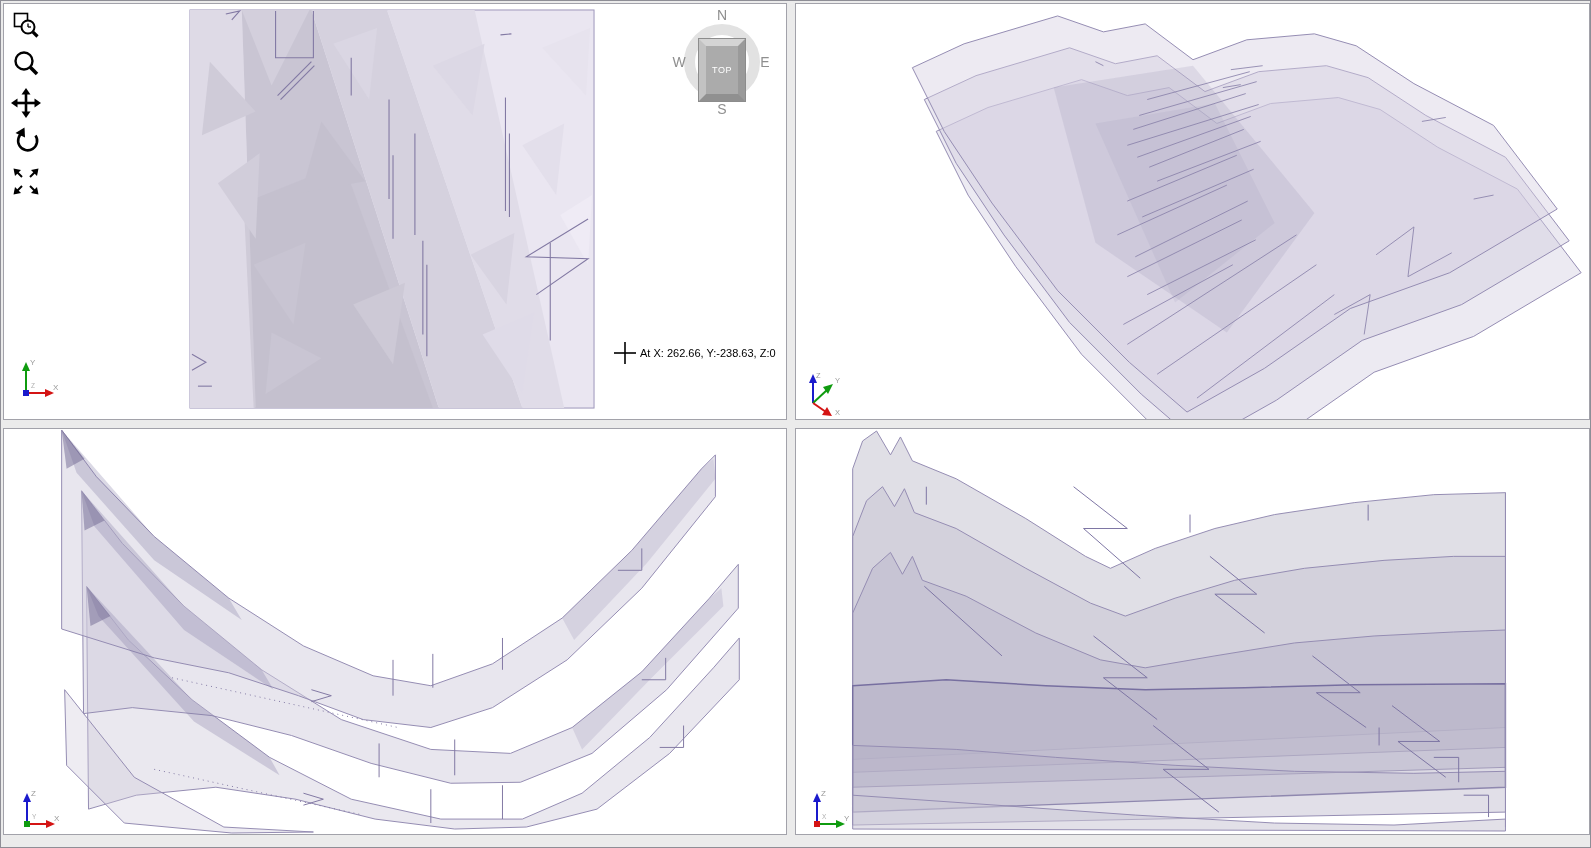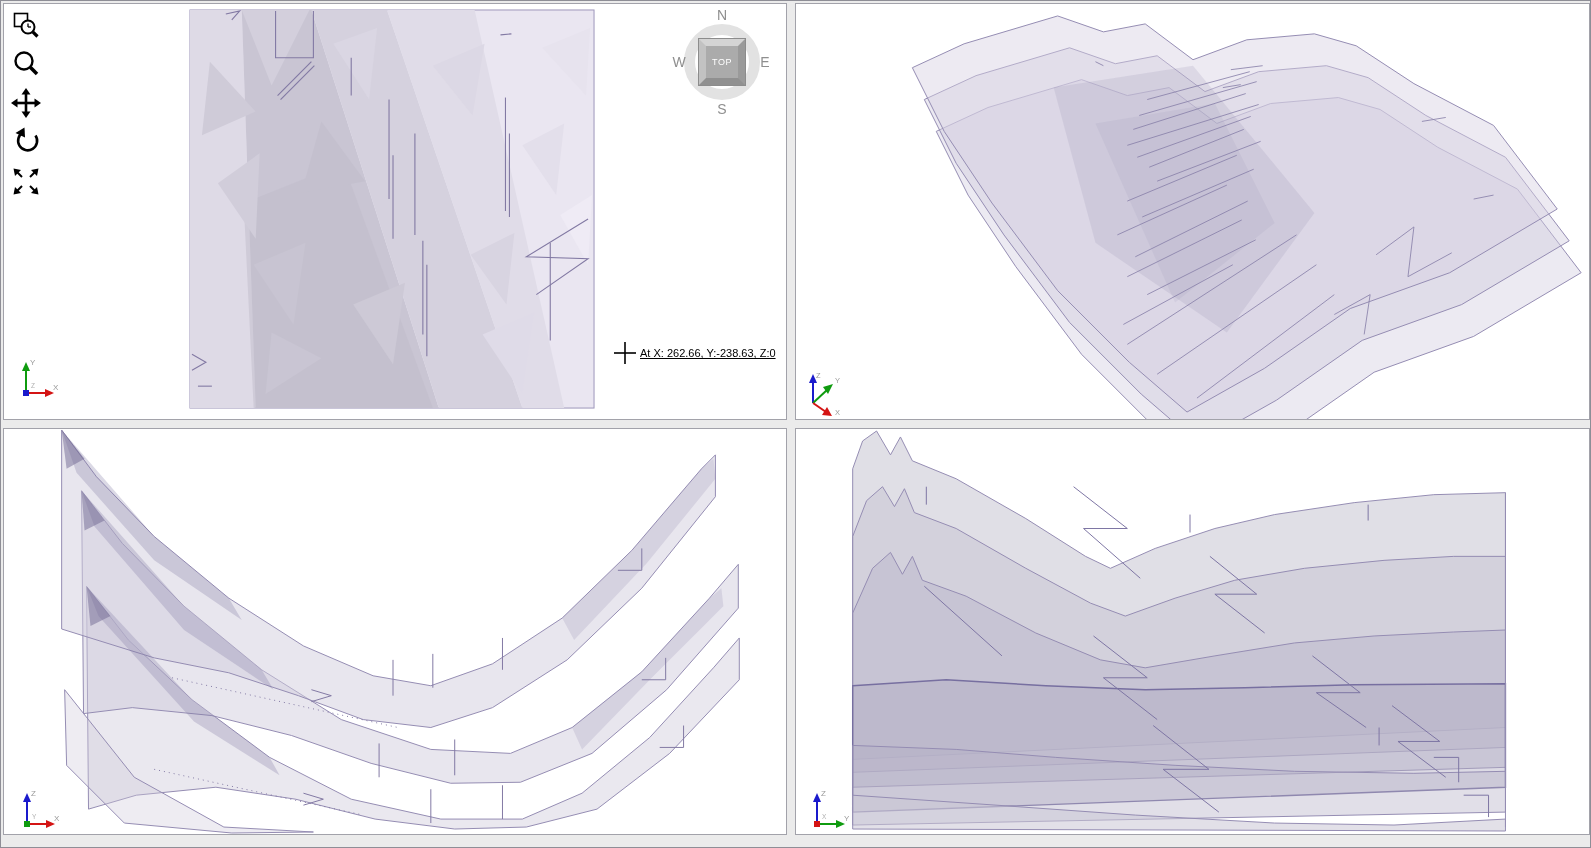--- a/index.html
+++ b/index.html
@@ -21,27 +21,27 @@
 
   .compass{position:absolute;left:669px;top:6px;width:104px;height:112px;z-index:6;}
   .compass-ring{position:absolute;left:14px;top:17px;width:54px;height:54px;
     border:11px solid #e2e2e2;border-radius:50%;}
   .compass-letter{position:absolute;color:#8f8f8f;font-size:14px;width:16px;text-align:center;
     cursor:pointer;user-select:none;line-height:16px;}
   .cl-n{left:44px;top:0px;}
   .cl-s{left:44px;top:94px;}
   .cl-w{left:1px;top:47px;}
   .cl-e{left:87px;top:47px;}
-  .compass-btn{position:absolute;left:29px;top:32px;width:46px;height:46px;
+  .compass-btn{position:absolute;left:29px;top:32px;width:46px;height:62px;
     border-style:solid;border-width:7px;border-color:#d4d4d4 #9a9a9a #909090 #c2c2c2;
     background:#ababab;box-sizing:border-box;outline:1px solid #8c8c8c;
     display:flex;align-items:center;justify-content:center;cursor:pointer;padding:0;}
   .compass-btn span{color:#ffffff;font-size:9px;letter-spacing:.5px;}
 
-  .readout{position:absolute;left:613px;top:341px;display:flex;align-items:center;gap:4px;z-index:6;text-decoration:underline;}
+  .readout{position:absolute;left:613px;top:341px;display:flex;align-items:center;gap:4px;z-index:6;}
   .readout-text{font-size:11px;color:#000;white-space:nowrap;}
 
   .triad{position:absolute;z-index:5;}
 </style>
 </head>
 <body>
 
 <div class="window">
 
   <div class="viewport" id="vp-tl">

